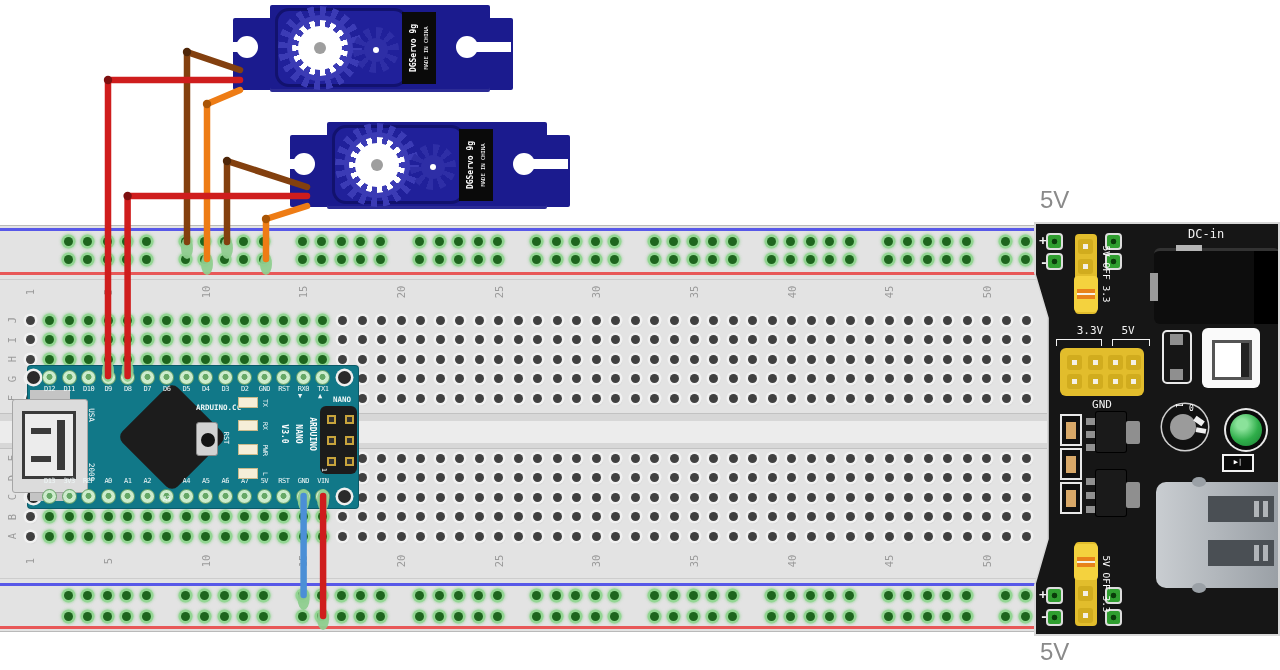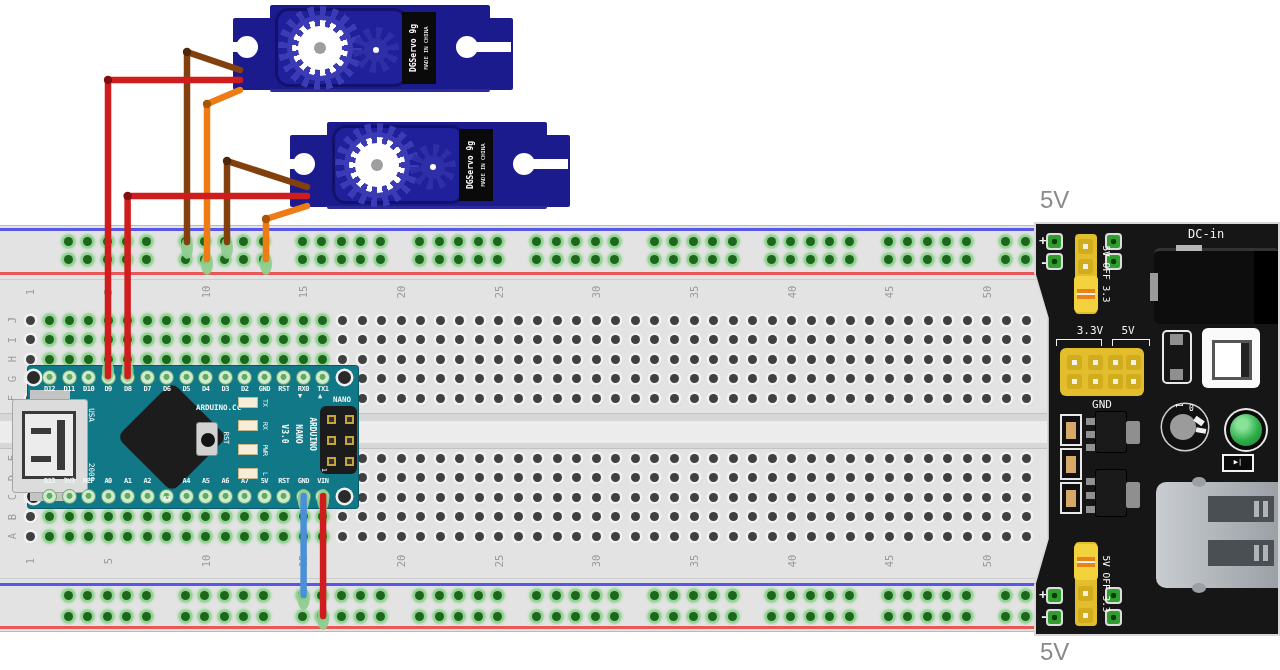--- a/index.html
+++ b/index.html
@@ -36,21 +36,21 @@
   .vt{position:absolute;white-space:nowrap;color:#fff;}
   .vt.ccw{transform:translate(-50%,-50%) rotate(-90deg);}
   .vt.cw{transform:translate(-50%,-50%) rotate(90deg);}
   
   #nano{position:absolute;left:28px;top:366px;width:330px;height:142px;background:#117888;
         border-radius:3px;box-shadow:0 0 0 1px #0a5a68;z-index:6;color:#eef7f7;}
   .npin{position:absolute;width:15px;height:15px;border-radius:50%;border:1px solid #69a369;
         background:radial-gradient(circle at 50% 45%,#66a866 0 28%,#cdeccd 34% 62%,#94c894 100%);}
   .mhole{position:absolute;width:13px;height:13px;border-radius:50%;background:#2a2a2a;
          box-shadow:0 0 0 2.5px #efefef;}
-  .pinlab{position:absolute;font-size:7px;font-weight:bold;width:20px;text-align:center;letter-spacing:-0.5px;}
+  .pinlab{position:absolute;font-size:7px;font-weight:normal;width:20px;text-align:center;letter-spacing:-0.5px;}
   .led{position:absolute;left:210px;width:20px;height:11px;background:#f6eed8;border:1px solid #c9b98a;}
   
   #pm-outline{position:absolute;left:1034px;top:222px;width:246px;height:414px;background:#d8d8d8;z-index:9;
     clip-path:polygon(0 0,100% 0,100% 100%,0 100%,0 87.7%,5.3% 76.8%,5.3% 22.9%,0 12.3%);}
   #pm{position:absolute;left:2px;top:2px;width:242px;height:410px;background:#161616;color:#f2f2f2;
     clip-path:polygon(0 0,100% 0,100% 100%,0 100%,0 87.7%,5.3% 76.8%,5.3% 22.9%,0 12.3%);}
   .pm-pin{position:absolute;width:17px;height:17px;border-radius:4px;border:2px solid #ddd;
           background:radial-gradient(circle,#0a3d0a 0 28%,#2f9e2f 34%);}
   .yellow-strip{position:absolute;width:22px;background:#e2bd2c;border-radius:4px;}
   .jpin{position:absolute;width:15px;height:15px;background:#d1ac1e;border-radius:3px;}

